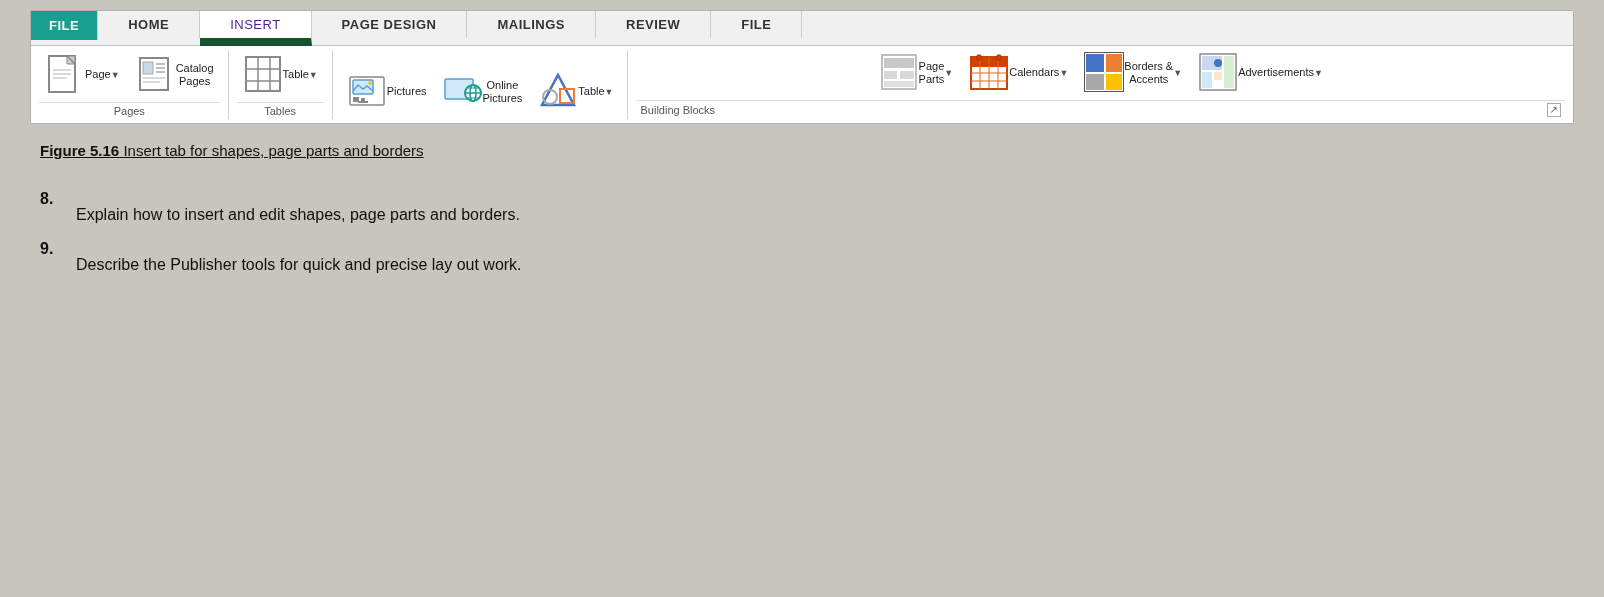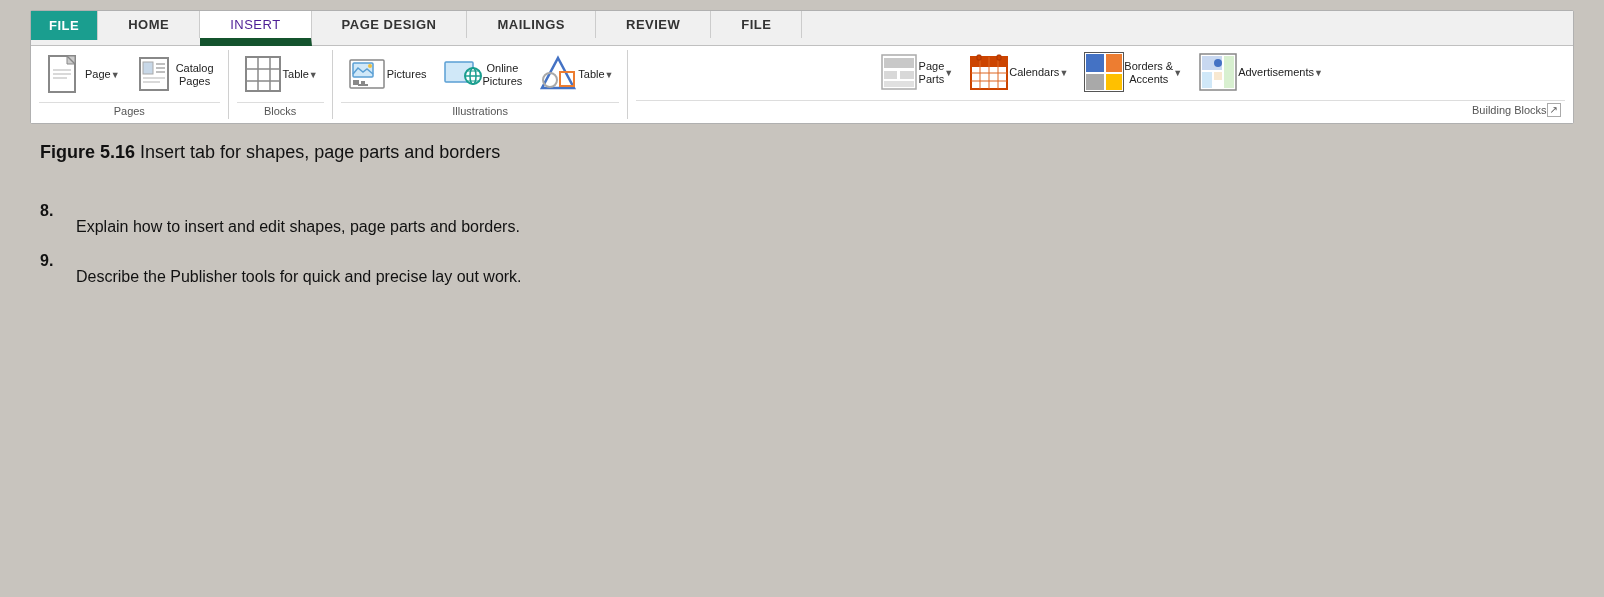--- a/index.html
+++ b/index.html
@@ -119,24 +119,25 @@
       line-height: 1.2;
     }
 
     .ribbon-btn-arrow {
       font-size: 9px;
       color: #555;
     }
 
     
     .figure-caption {
-      font-size: 18px;
+      font-size: 15px;
       color: #111;
-      margin-bottom: 36px;
+      margin-bottom: 28px;
       padding-left: 10px;
+      text-decoration: underline;
     }
 
     .figure-caption strong {
       font-weight: 700;
     }
 
     
     .questions {
       padding-left: 10px;
     }
@@ -222,21 +223,21 @@
               <line x1="2" y1="14" x2="36" y2="14" stroke="#888" stroke-width="1.5"></line>
               <line x1="2" y1="26" x2="36" y2="26" stroke="#888" stroke-width="1.5"></line>
               <line x1="14" y1="2" x2="14" y2="36" stroke="#888" stroke-width="1.5"></line>
               <line x1="26" y1="2" x2="26" y2="36" stroke="#888" stroke-width="1.5"></line>
             </svg>
           </div>
           <div class="ribbon-btn-label">Table</div>
           <div class="ribbon-btn-arrow">▼</div>
         </div>
       </div>
-      <div class="ribbon-group-label">Blocks</div>
+      <div class="ribbon-group-label">Tables</div>
     </div>
 
     <div class="ribbon-group">
       <div class="ribbon-group-items">
 
         <div class="ribbon-btn">
           <div class="ribbon-btn-icon">
             <svg width="38" height="40" viewBox="0 0 38 40">
               <rect x="2" y="6" width="34" height="28" rx="1" fill="white" stroke="#888" stroke-width="1.5"></rect>
               <rect x="5" y="9" width="20" height="14" rx="1" fill="#d0e8f8" stroke="#5a9fd4" stroke-width="1.5"></rect>
@@ -271,21 +272,20 @@
               <polygon points="20,4 36,34 4,34" fill="none" stroke="#4472c4" stroke-width="2.5"></polygon>
               <rect x="22" y="18" width="14" height="14" fill="none" stroke="#ed7d31" stroke-width="2"></rect>
               <circle cx="12" cy="26" r="7" fill="none" stroke="#a9a9a9" stroke-width="2"></circle>
             </svg>
           </div>
           <div class="ribbon-btn-label">Table</div>
           <div class="ribbon-btn-arrow">▼</div>
         </div>
 
       </div>
-      <div class="ribbon-group-label">Illustrations</div>
     </div>
 
     <div class="ribbon-group" style="flex:1; position:relative;">
       <div class="ribbon-group-items">
 
         <div class="ribbon-btn">
           <div class="ribbon-btn-icon">
             <svg width="38" height="38" viewBox="0 0 38 38">
               <rect x="2" y="2" width="34" height="34" fill="white" stroke="#aaa" stroke-width="1.5"></rect>
               <rect x="4" y="5" width="30" height="10" fill="#c8c8c8"></rect>
@@ -339,21 +339,21 @@
               <rect x="4" y="20" width="10" height="16" fill="#d0e8f8"></rect>
               <rect x="16" y="20" width="8" height="8" fill="#f8e8d0"></rect>
               <rect x="26" y="4" width="10" height="32" fill="#d8f0d0"></rect>
               <circle cx="20" cy="11" r="4" fill="#4472c4"></circle>
             </svg>
           </div>
           <div class="ribbon-btn-label">Advertisements</div>
           <div class="ribbon-btn-arrow">▼</div>
         </div>
       </div>
-      <div class="ribbon-group-label" style="display:flex; align-items:center; justify-content:flex-end; width:100%;">
+      <div class="ribbon-group-label" style="display:flex; align-items:center; justify-content:space-between; width:100%;">
         <span>Building Blocks</span>
         <span style="font-size:10px; cursor:pointer; border:1px solid #aaa; padding:0 2px; line-height:1.2;">↗</span>
       </div>
     </div>
 
   </div>
 </div>
 
 <div class="figure-caption">
   <strong>Figure 5.16</strong>

